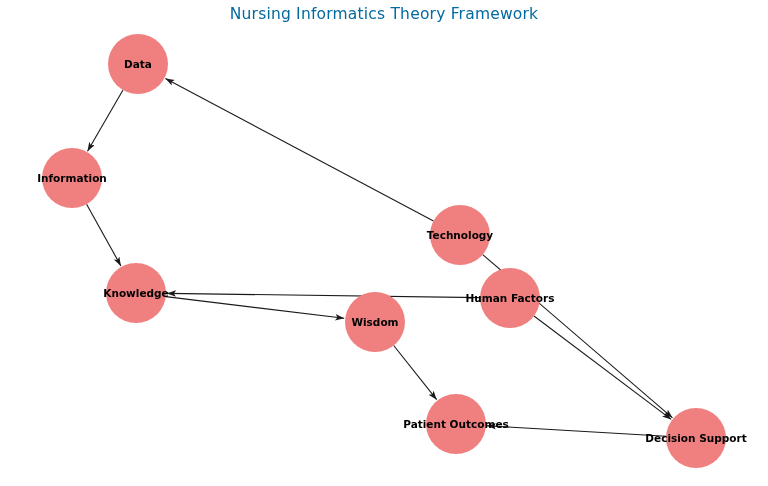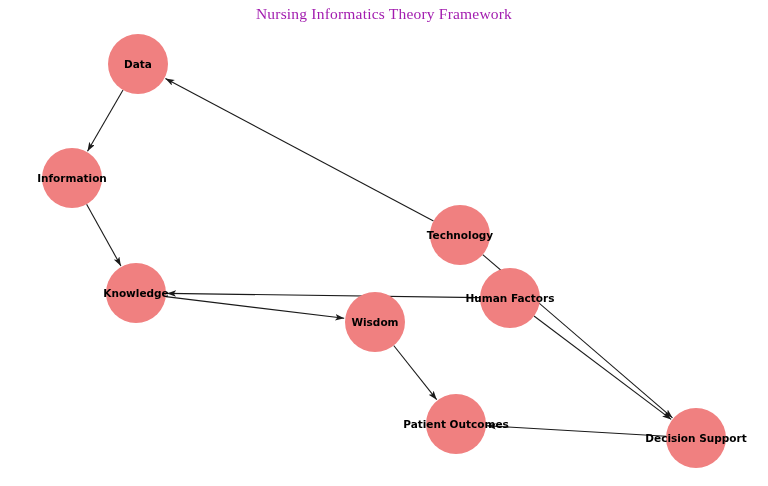--- a/index.html
+++ b/index.html
@@ -41,21 +41,21 @@
   .node-label {
     font-family: "DejaVu Sans", "Liberation Sans", sans-serif;
     font-size: 10.5px;
     font-weight: bold;
   }
 </style>
 </head>
 <body>
 
 <div class="figure" style="background: rgb(255, 255, 255);">
-  <div class="chart-title" style="color: #a21caf; font-family: Liberation Serif, serif;">Nursing Informatics Theory Framework</div>
+  <div class="chart-title" style="color: #0369a1;">Nursing Informatics Theory Framework</div>
 
   <svg class="graph" width="768" height="486" viewBox="0 0 768 486" xmlns="http://www.w3.org/2000/svg">
     <defs>
       <marker id="arrowhead" markerUnits="userSpaceOnUse" markerWidth="12" markerHeight="10" refX="9" refY="3.2" orient="auto">
         <path id="arrowhead-path" d="M0,0 L9,3.2 L0,6.4 L2.2,3.2 Z" fill="#1a1a1a"></path>
       </marker>
     </defs>
     <g id="edge-layer">
         <line x1="123.0" y1="90.0" x2="87.5" y2="151.2" class="edge-line" stroke="#1a1a1a" marker-end="url(#arrowhead)"></line>
         <line x1="86.6" y1="204.2" x2="120.9" y2="265.9" class="edge-line" stroke="#1a1a1a" marker-end="url(#arrowhead)"></line>

